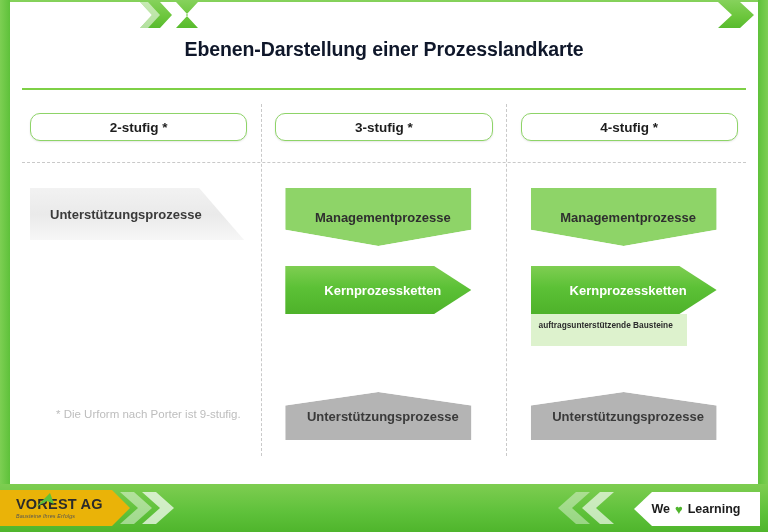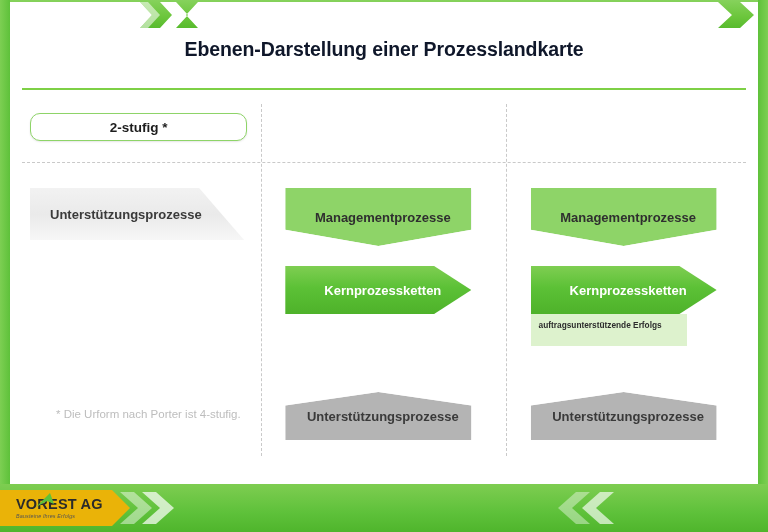--- a/index.html
+++ b/index.html
@@ -275,62 +275,64 @@
 
       <div class="shape sh-gray-trap" style="left:14px; top:88px; width:214px; height:52px;">
         <span>Unterstützungsprozesse</span>
       </div>
 
     </div>
 
     <div class="col-divider" style="left:245px;"></div>
 
     <div class="col">
+      <div class="col-head">3-stufig *</div>
 
       <div class="shape sh-mgmt center" style="left:24px; top:88px; width:186px; height:58px;">
         <div class="sh-mgmt-border"></div>
         <span>Managementprozesse</span>
       </div>
 
       <div class="shape sh-green-arrow center" style="left:24px; top:166px; width:186px; height:48px;">
         <span>Kernprozessketten</span>
       </div>
 
       <div class="shape sh-support center" style="left:24px; top:292px; width:186px; height:48px;">
         <div class="sh-support-border"></div>
         <span>Unterstützungsprozesse</span>
       </div>
     </div>
 
     <div class="col-divider" style="left:490px;"></div>
 
     <div class="col">
+      <div class="col-head">4-stufig *</div>
 
       <div class="shape sh-mgmt center" style="left:24px; top:88px; width:186px; height:58px;">
         <div class="sh-mgmt-border"></div>
         <span>Managementprozesse</span>
       </div>
 
       <div class="shape sh-green-arrow center" style="left:24px; top:166px; width:186px; height:48px;">
         <span>Kernprozessketten</span>
       </div>
 
       <div class="sh-sub" style="position:absolute; left:24px; top:214px; width:156px; height:32px;">
-        <span>auftragsunterstützende Erfolgs</span>
+        <span>auftragsunterstützende Bausteine</span>
       </div>
 
       <div class="shape sh-support center" style="left:24px; top:292px; width:186px; height:48px;">
         <div class="sh-support-border"></div>
         <span>Unterstützungsprozesse</span>
       </div>
     </div>
 
   </div>
 
-  <div class="footnote">* Die Urform nach Porter ist 4-stufig.</div>
+  <div class="footnote">* Die Urform nach Porter ist 9-stufig.</div>
 
   <div class="bottom-band"></div>
 
   <svg style="position:absolute; left:118px; bottom:6px; width:68px; height:36px;">
     <path d="M2 2 L20 18 L2 34 L16 34 L34 18 L16 2 Z" fill="#ffffff" opacity="0.45"></path>
     <path d="M24 2 L42 18 L24 34 L38 34 L56 18 L38 2 Z" fill="#ffffff" opacity="0.70"></path>
   </svg>
 
   <div class="logo-plate">
     <svg style="position:absolute; left:34px; top:3px; width:22px; height:16px;">
@@ -340,14 +342,19 @@
       <div class="logo-text">VOREST AG</div>
       <div class="logo-tag">Bausteine Ihres Erfolgs</div>
     </div>
   </div>
 
   <svg style="position:absolute; right:136px; bottom:6px; width:76px; height:36px;">
     <path d="M34 2 L16 18 L34 34 L20 34 L2 18 L20 2 Z" fill="#ffffff" opacity="0.40"></path>
     <path d="M58 2 L40 18 L58 34 L44 34 L26 18 L44 2 Z" fill="#ffffff" opacity="0.65"></path>
   </svg>
 
+  <div class="we-love-plate">
+    <span class="we-love-txt">We</span>
+    <span class="heart">♥</span>
+    <span class="we-love-txt">Learning</span>
+  </div>
 
 </div>
 
 </body></html>

